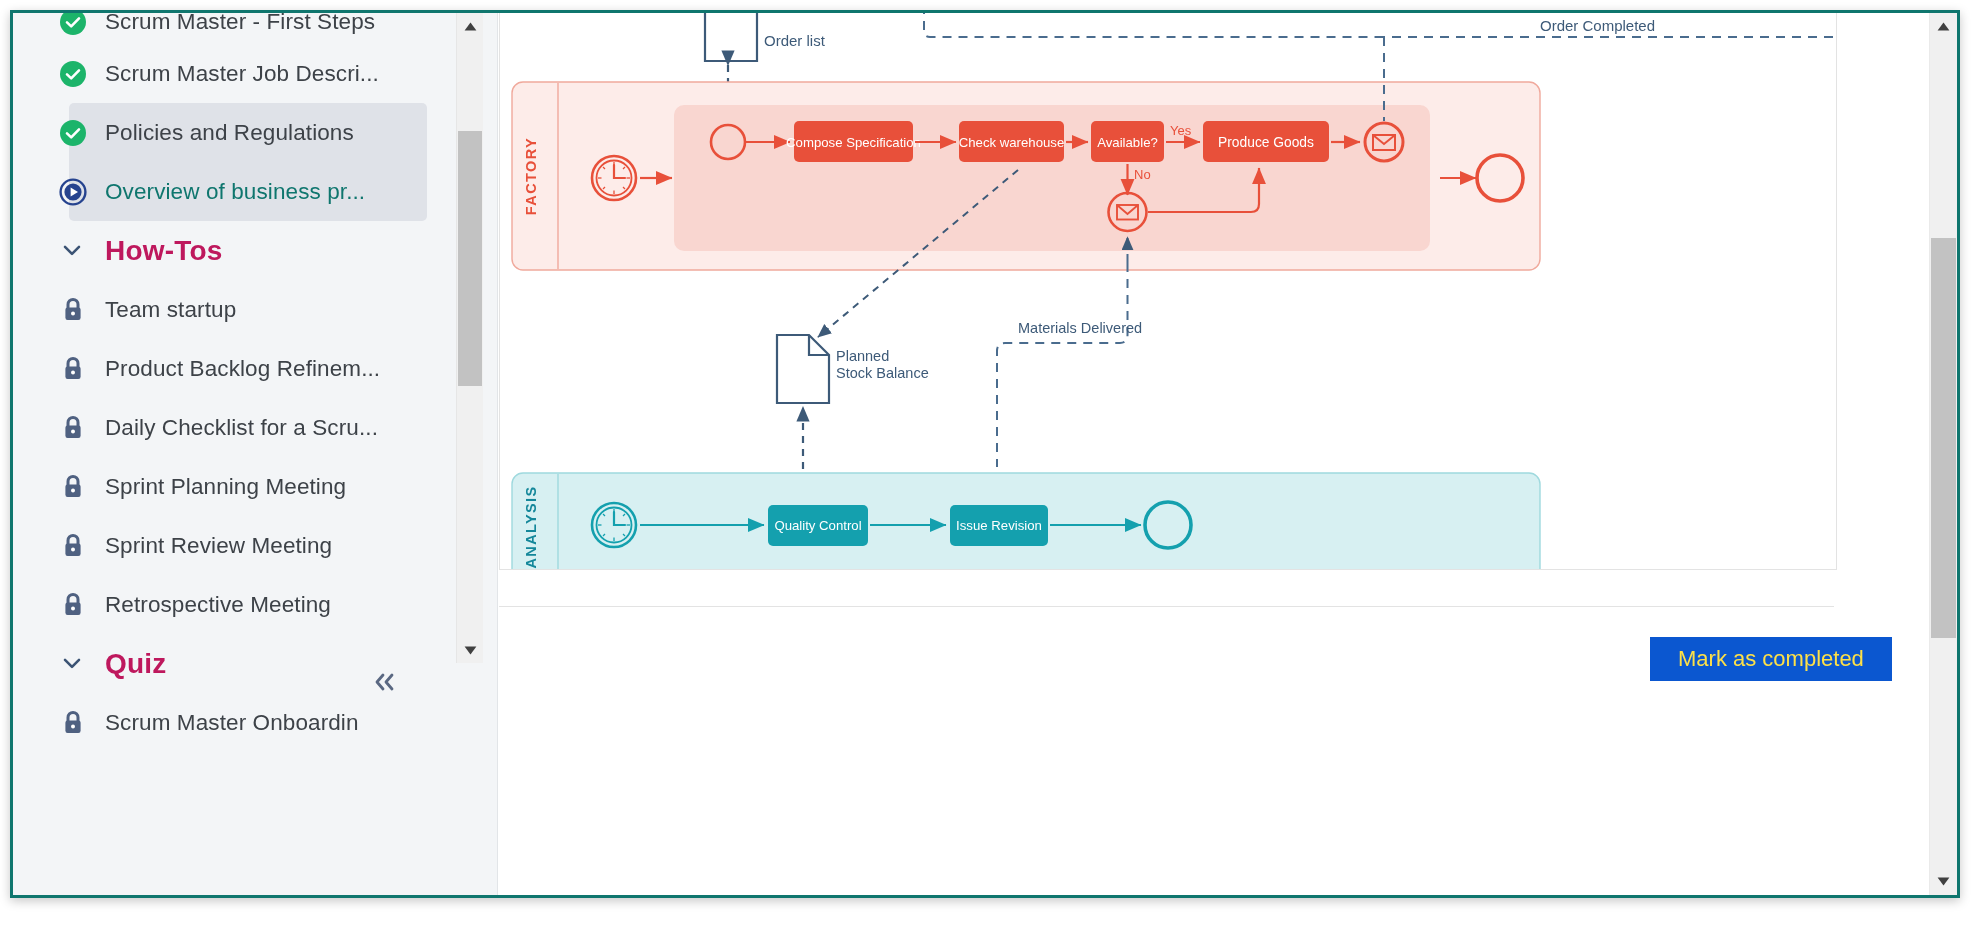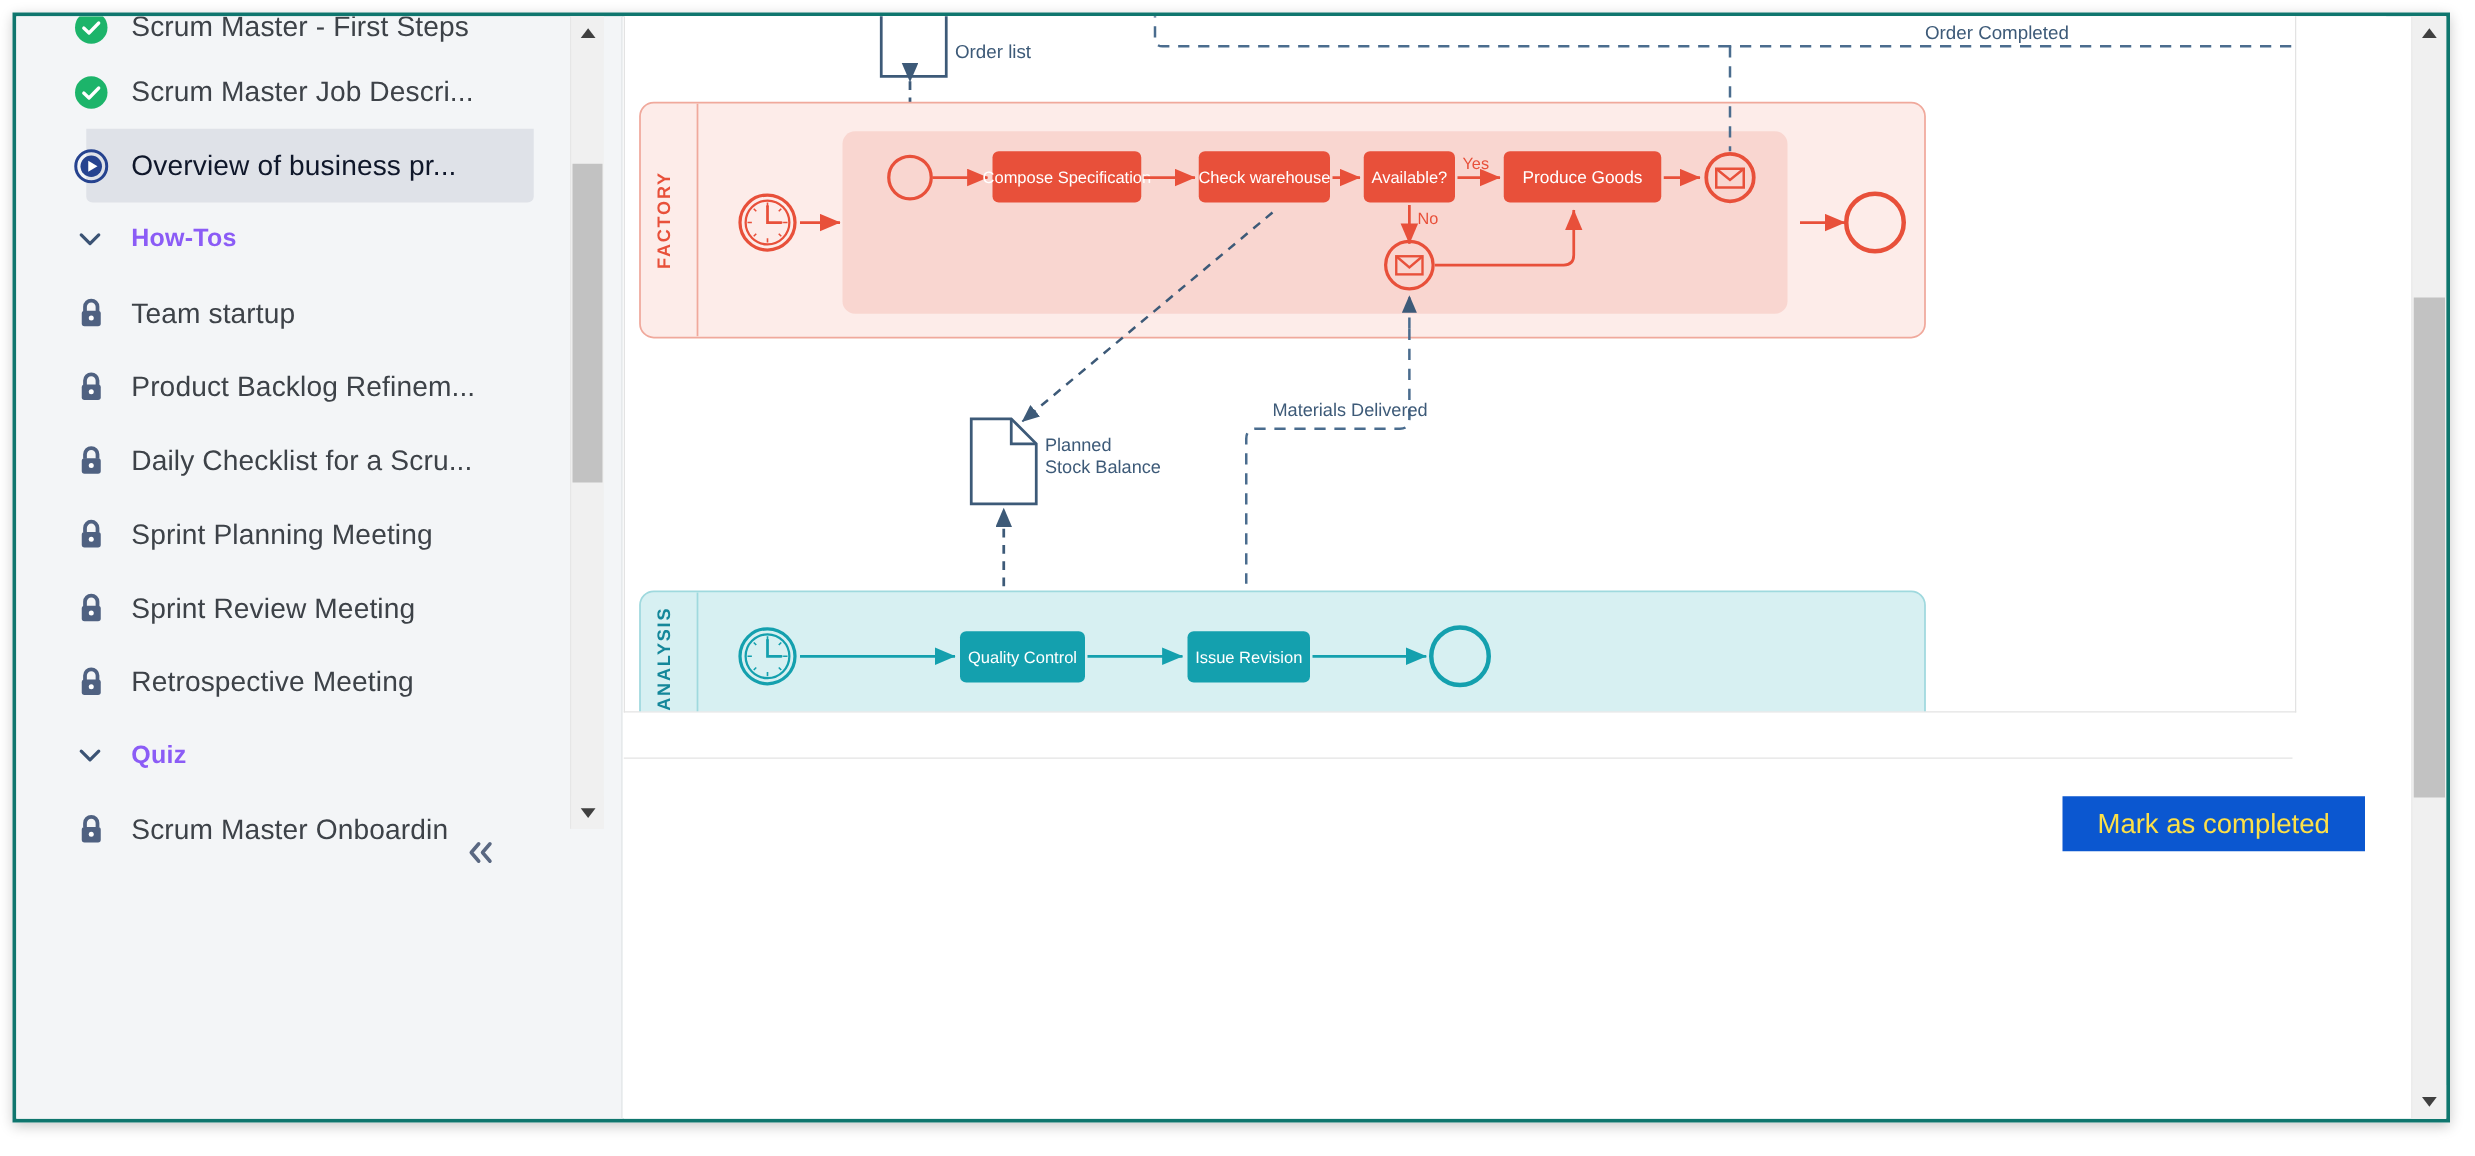--- a/index.html
+++ b/index.html
@@ -55,21 +55,21 @@
     cursor: pointer;
   }
   .nav-item .label {
     font-size: 22.5px;
     color: #3d4248;
     white-space: nowrap;
     overflow: hidden;
     letter-spacing: 0.1px;
   }
   .nav-item.active { background: #dfe2e8; border-radius: 5px; }
-  .nav-item.current .label { color: #0f172a; }
+  .nav-item.current .label { color: #0f766e; }
 
   .nav-icon {
     position: absolute;
     left: 46px;
     top: 50%;
     transform: translateY(-50%);
     width: 28px; height: 28px;
     display: flex; align-items: center; justify-content: center;
   }
 
@@ -77,23 +77,23 @@
   .nav-section {
     position: relative;
     display: flex;
     align-items: center;
     height: 59px;
     padding-left: 92px;
     box-sizing: border-box;
     cursor: pointer;
   }
   .nav-section .label {
-    font-size: 20px;
+    font-size: 28px;
     font-weight: bold;
-    color: #8b5cf6;
+    color: #be185d;
     letter-spacing: 0.2px;
   }
   .chev {
     position: absolute;
     left: 48px; top: 50%;
     transform: translateY(-55%);
     width: 22px; height: 22px;
   }
 
   
@@ -226,20 +226,29 @@
           <li class="nav-item">
             <span class="nav-icon">
               <svg width="28" height="28" viewBox="0 0 28 28">
                 <circle cx="14" cy="14" r="13" fill="#1cb46a"></circle>
                 <path d="M8 14.4 L12.2 18.4 L20 10.4" fill="none" stroke="#ffffff" stroke-width="2.6" stroke-linecap="round" stroke-linejoin="round"></path>
               </svg>
             </span>
             <span class="label">Scrum Master Job Descri...</span>
           </li>
 
+          <li class="nav-item active" style="margin-left:56px;padding-left:36px;width:358px;border-bottom-left-radius:0;border-bottom-right-radius:0;">
+            <span class="nav-icon" style="left:-10px;">
+              <svg width="28" height="28" viewBox="0 0 28 28">
+                <circle cx="14" cy="14" r="13" fill="#1cb46a"></circle>
+                <path d="M8 14.4 L12.2 18.4 L20 10.4" fill="none" stroke="#ffffff" stroke-width="2.6" stroke-linecap="round" stroke-linejoin="round"></path>
+              </svg>
+            </span>
+            <span class="label">Policies and Regulations</span>
+          </li>
 
           <li class="nav-item active current" style="margin-left:56px;padding-left:36px;width:358px;border-top-left-radius:0;border-top-right-radius:0;">
             <span class="nav-icon" style="left:-10px;">
               <svg width="28" height="28" viewBox="0 0 28 28">
                 <circle cx="14" cy="14" r="12.4" fill="none" stroke="#26438f" stroke-width="2.4"></circle>
                 <circle cx="14" cy="14" r="8.6" fill="#26438f"></circle>
                 <path d="M11.6 9.6 L19 14 L11.6 18.4 Z" fill="#ffffff"></path>
               </svg>
             </span>
             <span class="label">Overview of business pr...</span>

